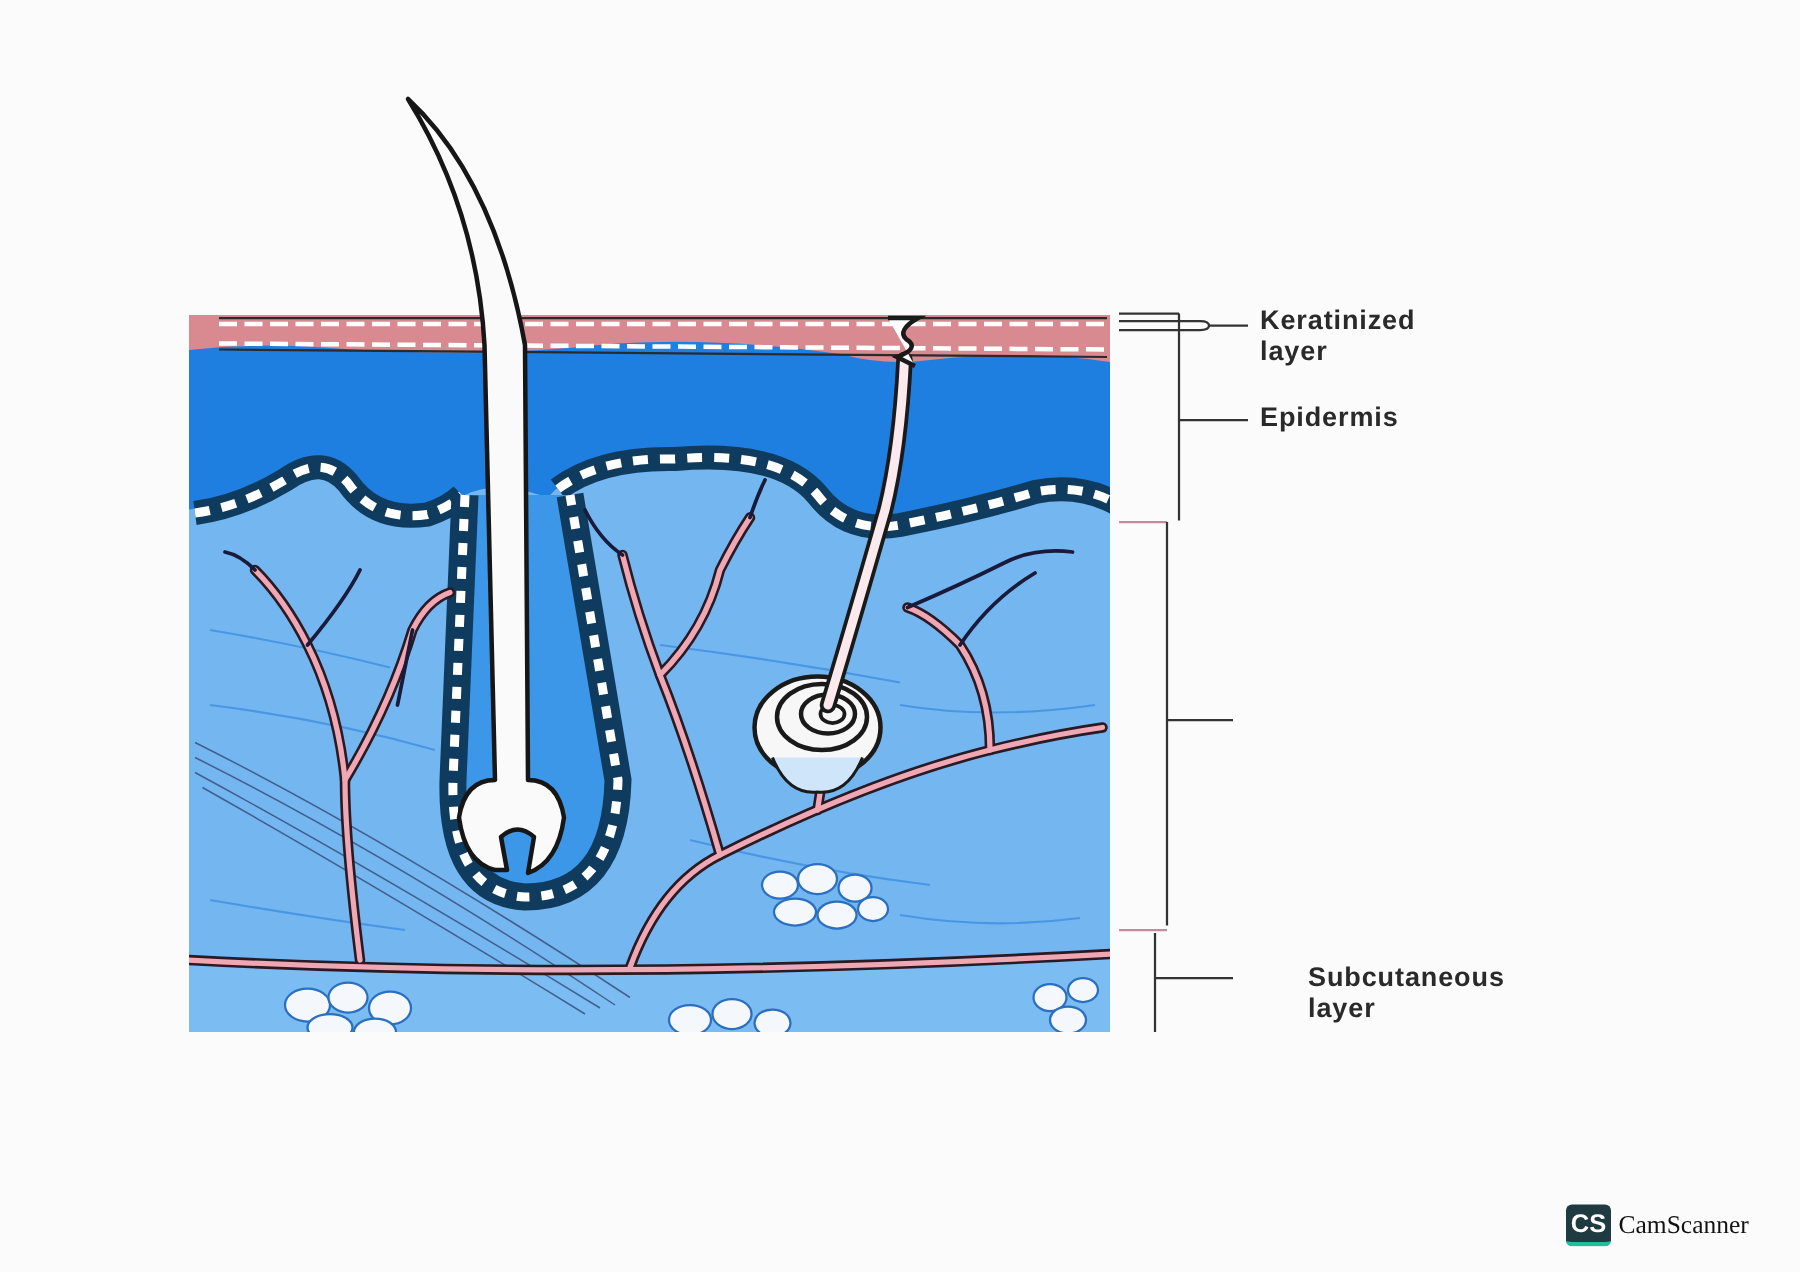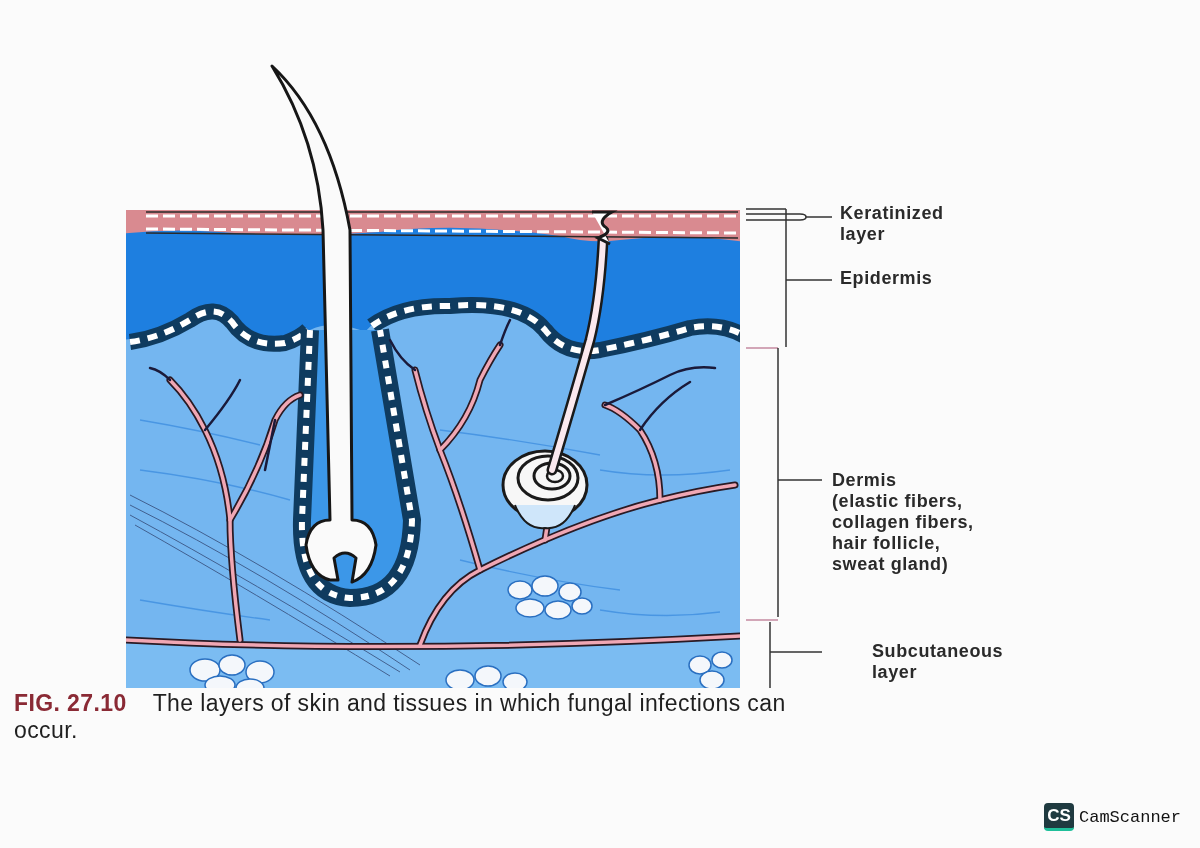--- a/index.html
+++ b/index.html
@@ -23,21 +23,21 @@
   .watermark {
     position:absolute; left:1044px; top:803px; display:flex; align-items:center;
   }
   .cs-logo {
     width:30px; height:28px; background:#1f3a40; border-radius:4px; color:#fff;
     font-family:"Liberation Sans", sans-serif; font-weight:bold; font-size:17px;
     display:flex; align-items:center; justify-content:center; position:relative;
     border-bottom:3px solid #1fbf9a; box-sizing:border-box;
   }
   .cs-name {
-    margin-left:5px; font-family:Liberation Mono, monospace; font-size:17px; color:#111;
+    margin-left:5px; font-family:Liberation Serif, serif; font-size:17px; color:#111;
   }
 </style>
 </head>
 <body>
 
 <div class="page">
 
   <svg class="diagram" width="1200" height="848" viewBox="0 0 1200 848" xmlns="http://www.w3.org/2000/svg">
     <defs>
       <clipPath id="box">
@@ -163,30 +163,21 @@
       <path d="M778 480 L822 480"></path>
       <path d="M746 620 L778 620" stroke="#c48aa0"></path>
       <path d="M770 622 L770 688"></path>
       <path d="M770 652 L822 652"></path>
     </g>
   </svg>
 
   <div class="label" style="left:840px; top:203px;">Keratinized
 layer</div>
   <div class="label" style="left:840px; top:268px;text-align:center;">Epidermis</div>
-  <div class="label" style="left:832px; top:470px;">Dermis
-(elastic fibers,
-collagen fibers,
-hair follicle,
-sweat gland)</div>
   <div class="label" style="left:832px; top:641px;margin-left:40px;">Subcutaneous
 layer</div>
 
-  <div class="caption">
-    <span class="fig">FIG. 27.10</span><span>The layers of skin and tissues in which fungal infections can</span><br>
-    <span>occur.</span>
-  </div>
 
   <div class="watermark">
     <div class="cs-logo">CS</div>
     <span class="cs-name">CamScanner</span>
   </div>
 </div>
 
 </body></html>

